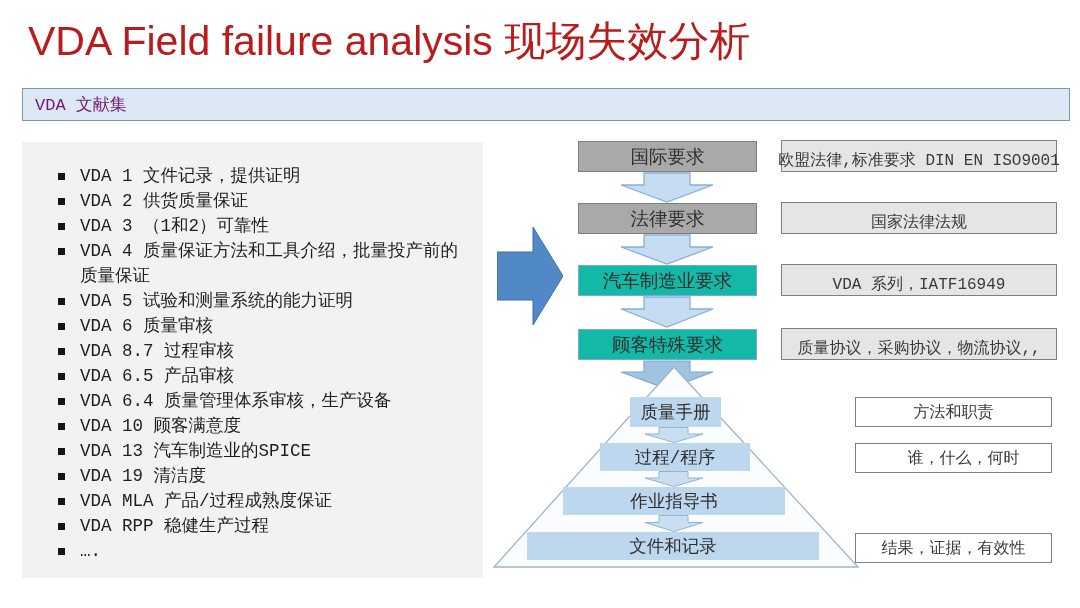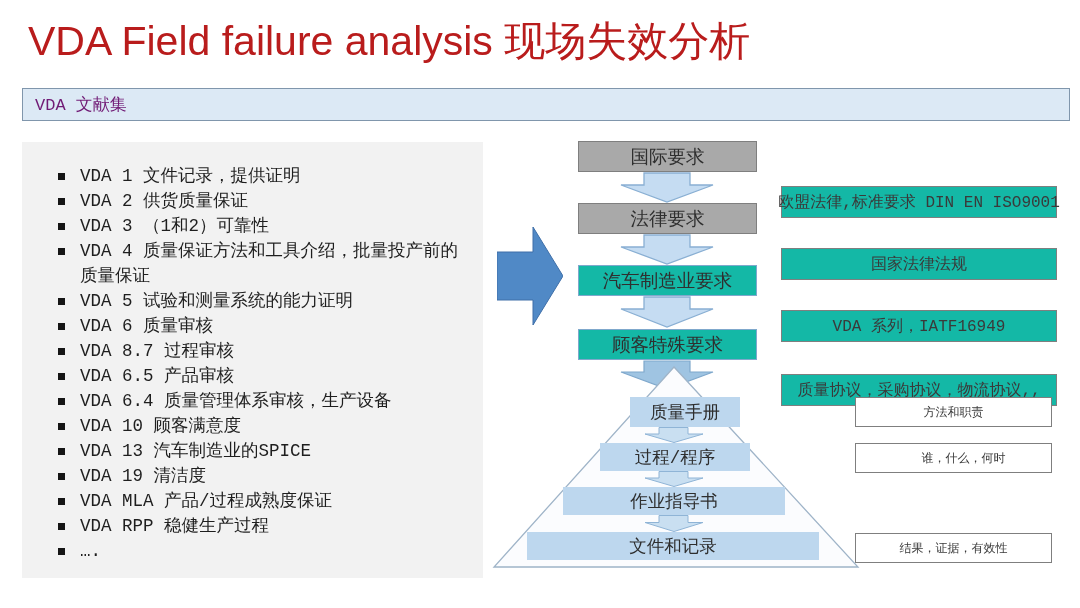--- a/index.html
+++ b/index.html
@@ -36,29 +36,29 @@
   .li-text{flex:1 1 auto;}
   .flow-box{
     position:absolute;left:578px;width:179px;height:31px;
     display:flex;align-items:center;justify-content:center;
     font-size:18.5px;color:#2f2f2f;box-sizing:border-box;text-align:center;
   }
   .flow-gray{background:#A9A9A9;border:1.5px solid #7F7F7F;}
   .flow-blue{background:#14b8a6;border:1.5px solid #7FA8CC;}
   .note-box{
     position:absolute;left:781px;width:276px;height:32px;
-    background:#14b8a6;border:1px solid #7F7F7F;box-sizing:border-box;
-    display:flex;align-items:center;justify-content:center;
-    font-size:16px;color:#3a3a3a;white-space:nowrap;margin-top:46px;
+    background:#e5e5e5;border:1px solid #7F7F7F;box-sizing:border-box;
+    display:flex;align-items:flex-end;justify-content:center;
+    font-size:16px;color:#3a3a3a;white-space:nowrap;
   }
   .side-note{
     position:absolute;left:855px;width:197px;height:30px;
     background:#ffffff;border:1px solid #7F7F7F;box-sizing:border-box;
     display:flex;align-items:center;justify-content:center;
-    font-size:12px;color:#3a3a3a;white-space:nowrap;
+    font-size:16px;color:#3a3a3a;white-space:nowrap;
   }
   .pyr-layer{
     position:absolute;background:#BDD7EE;
     display:flex;align-items:center;justify-content:center;
     font-size:17.5px;color:#2e2e2e;
   }
   .abs{position:absolute;}
   svg{display:block;}
 </style>
 </head>
@@ -179,21 +179,21 @@
     <span>VDA 系列，IATF16949</span>
   </div>
   <div class="note-box" style="top:328px;">
     <span>质量协议，采购协议，物流协议,,</span>
   </div>
 
   <svg class="abs" style="left:490px;top:364px;" width="372" height="206" viewBox="0 0 372 206">
     <polygon points="184,3 368,203 4,203" fill="#FBFCFE" stroke="#9FB4C8" stroke-width="1.3"></polygon>
   </svg>
 
-  <div class="pyr-layer" style="left:630px;top:397px;width:110px;height:30px;">
+  <div class="pyr-layer" style="left:630px;top:397px;width:91px;height:30px;">
     <span>质量手册</span>
   </div>
   <svg class="abs" style="left:644px;top:427px;" width="60" height="16" viewBox="0 0 60 16">
     <polygon points="15,0.5 44,0.5 44,7 59,7 30,15.5 1,7 15,7" fill="#C9DFF1" stroke="#8FB4D6" stroke-width="1"></polygon>
   </svg>
 
   <div class="pyr-layer" style="left:600px;top:443px;width:150px;height:28px;">
     <span>过程/程序</span>
   </div>
   <svg class="abs" style="left:644px;top:471px;" width="60" height="16" viewBox="0 0 60 16">

